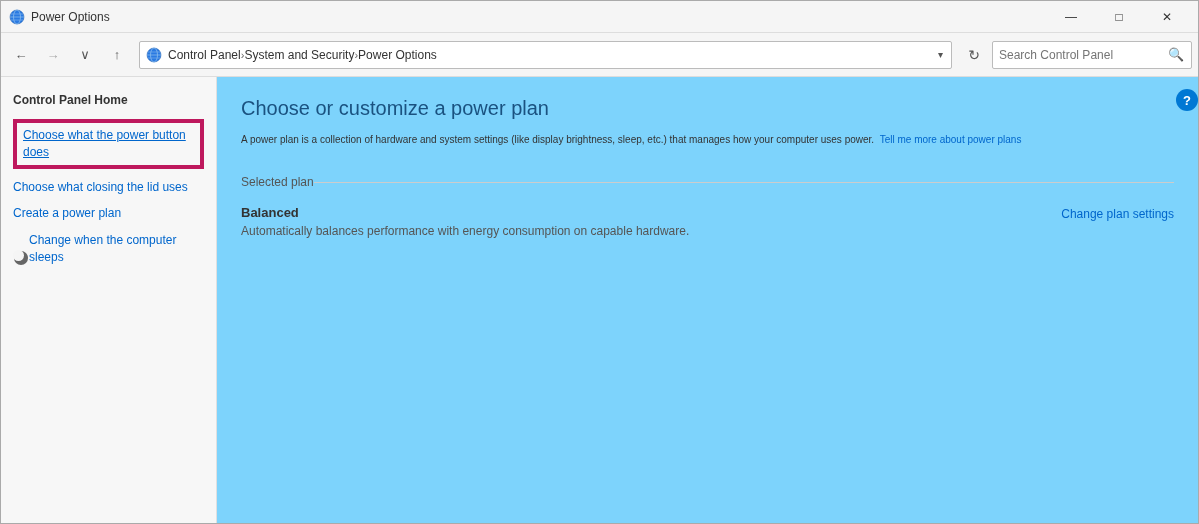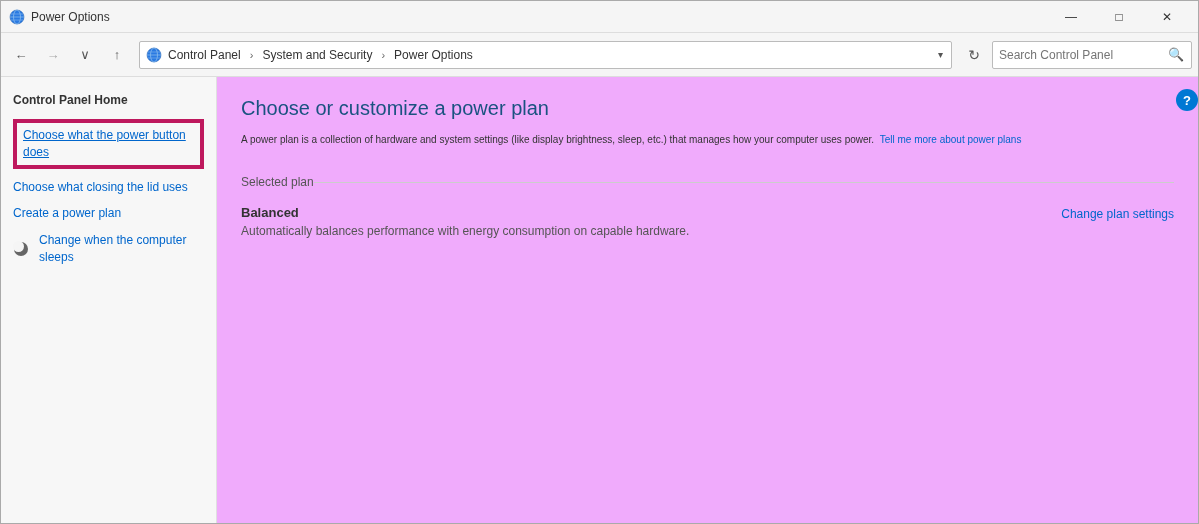--- a/index.html
+++ b/index.html
@@ -9,21 +9,21 @@
       background: #f0f0f0;
       width: 1199px;
       height: 524px;
       overflow: hidden;
     }
 
     
     .window {
       width: 1199px;
       height: 524px;
-      background: #f0abfc;
+      background: #7dd3fc;
       border: 1px solid #aaa;
       display: flex;
       flex-direction: column;
     }
 
     
     .title-bar {
       background: #f5f5f5;
       height: 32px;
       display: flex;
@@ -104,21 +104,21 @@
     .address-icon {
       width: 18px;
       height: 18px;
       margin-right: 4px;
       display: flex;
       align-items: center;
     }
     .address-text {
       display: flex;
       align-items: center;
-      gap: 9px;
+      gap: 0;
       flex: 1;
     }
     .breadcrumb-sep {
       color: #666;
       font-size: 11px;
     }
     .breadcrumb-link {
       color: #333;
       text-decoration: none;
       cursor: pointer;
@@ -200,22 +200,22 @@
     .sidebar-link.highlighted {
       border: 4px solid #be185d;
       padding: 4px 6px;
       color: #0066cc;
       text-decoration: underline;
       display: block;
       margin-bottom: 10px;
     }
     .sidebar-item-with-icon {
       display: flex;
-      align-items: center;
-      gap: 10px;
+      align-items: flex-end;
+      gap: 0;
       margin-bottom: 10px;
     }
     .sidebar-item-icon {
       width: 16px;
       height: 16px;
       flex-shrink: 0;
       margin-top: 1px;
     }
 
     

